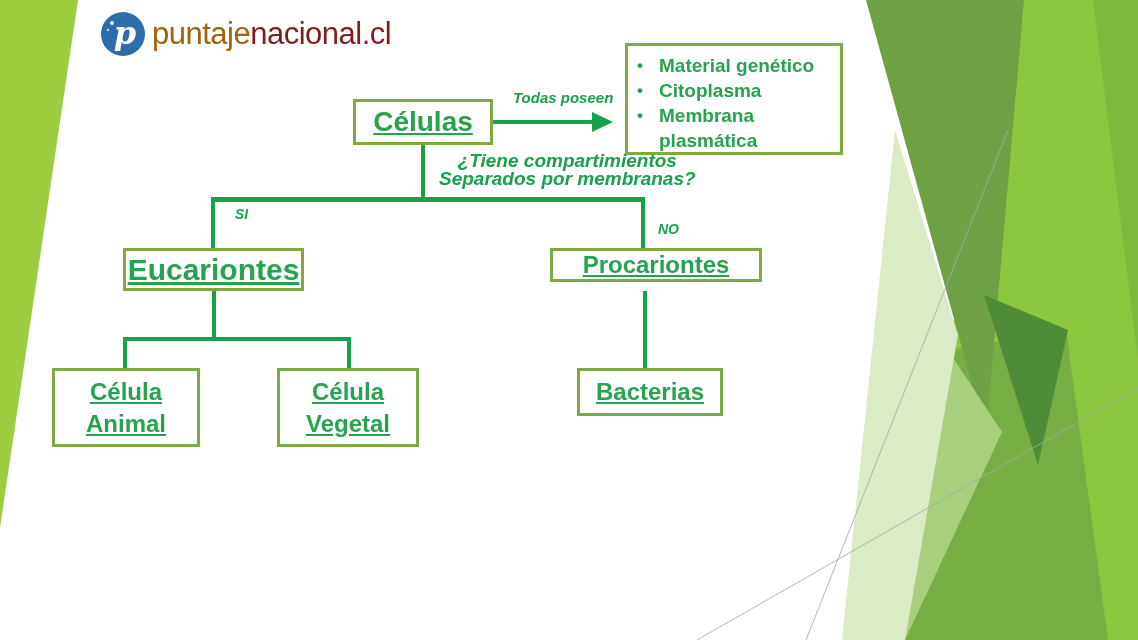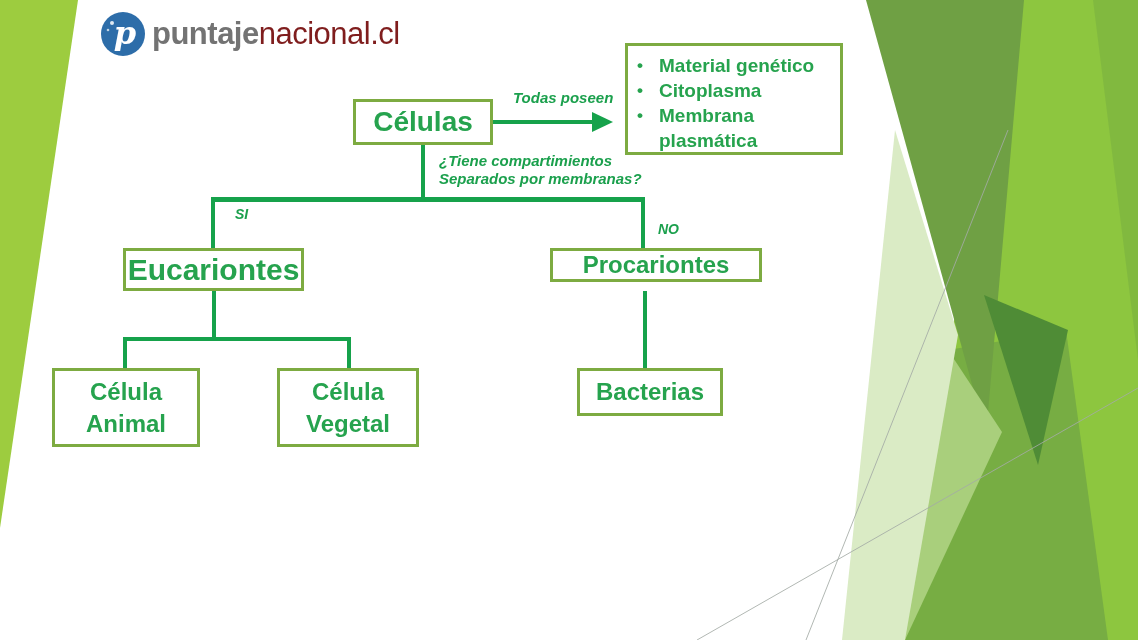--- a/index.html
+++ b/index.html
@@ -6,30 +6,30 @@
   #slide{
     position:relative;width:1138px;height:640px;background:#ffffff;
     overflow:hidden;font-family:"Liberation Sans","DejaVu Sans",sans-serif;
     margin:0 auto;
   }
   #decor{position:absolute;inset:0;z-index:0;}
 
   
   #logo{position:absolute;left:100px;top:11px;display:flex;align-items:center;gap:6px;z-index:2;}
   #logo-text{font-size:31px;letter-spacing:-0.5px;line-height:46px;white-space:nowrap;}
-  #logo-text .bold{font-weight:700;color:#737373;text-align:right;}
+  #logo-text .bold{font-weight:400;color:#a16207;text-align:right;}
   #logo-text .light{font-weight:400;color:#7f1d1d;}
 
   
   .node{
     position:absolute;box-sizing:border-box;border:3px solid #7dab41;background:#ffffff;
     display:flex;flex-direction:column;align-items:center;justify-content:center;
     color:#26a34e;font-weight:700;text-align:center;line-height:1.18;z-index:2;
   }
-  .node .ln{white-space:nowrap;}
+  .node .ln{white-space:nowrap;text-decoration:underline;}
 
   
   .conn{position:absolute;background:#16a24b;z-index:1;}
   .arrowhead{
     position:absolute;width:0;height:0;z-index:1;
     border-top:10px solid transparent;border-bottom:10px solid transparent;
     border-left:21px solid #16a24b;
   }
 
   
@@ -118,20 +118,20 @@
   <div class="node" style="left:277px;top:368px;width:142px;height:79px;font-size:24px;line-height:32px;">
     <div class="ln">Célula</div>
     <div class="ln">Vegetal</div>
   </div>
 
   <div class="node" style="left:577px;top:368px;width:146px;height:48px;font-size:24px;">
     <div class="ln">Bacterias</div>
   </div>
 
   <div class="lbl" style="left:513px;top:89px;font-size:15px;">Todas poseen</div>
-  <div class="lbl" style="left:439px;top:152px;font-size:15px;line-height:18px;">
+  <div class="lbl" style="left:439px;top:152px;font-size:19px;line-height:18px;text-align:center;">
     <div>¿Tiene compartimientos</div>
     <div>Separados por membranas?</div>
   </div>
   <div class="lbl" style="left:235px;top:206px;font-size:14px;">SI</div>
   <div class="lbl" style="left:658px;top:205px;font-size:14px;margin-top:16px;">NO</div>
 
 </div>
 
 </body></html>

